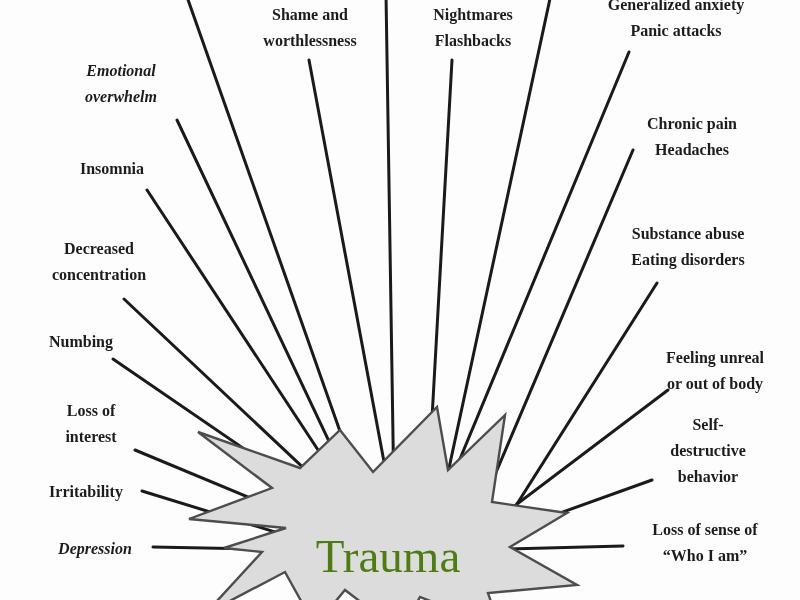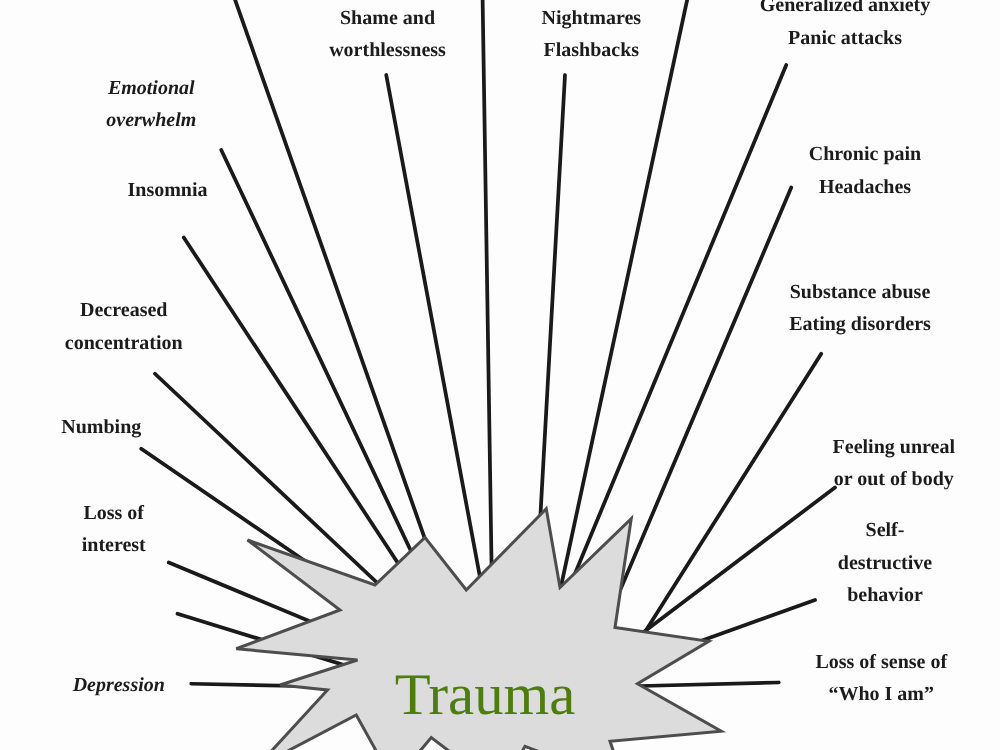--- a/index.html
+++ b/index.html
@@ -82,26 +82,27 @@
       <line class="ray" x1="652" y1="480" x2="535" y2="522"></line>
       <line class="ray" x1="623" y1="546" x2="505" y2="549"></line>
     </g>
     <polygon class="burst" points="224,548 286,528 189,519 272,488 198,432 300,468 340,430 373,472 437,407 448,470 505,415 492,502 567,513 510,547 577,585 488,593 500,628 420,597 400,632 345,590 315,626 285,572 205,614 262,552"></polygon>
   </svg>
 
   <div class="center-label" style="left:388px; top:532px;">Trauma</div>
 
   <div class="symptom-label" style="left:121px; top:58px;font-style:italic;">Emotional
 overwhelm</div>
-  <div class="symptom-label" style="left:112px; top:140px;margin-left:22px;">Insomnia</div>
+  <div class="symptom-label" style="left:112px; top:156px;">Insomnia</div>
   <div class="symptom-label" style="left:99px; top:236px;">Decreased
 concentration</div>
   <div class="symptom-label" style="left:81px; top:329px;">Numbing</div>
   <div class="symptom-label" style="left:91px; top:398px;">Loss of
 interest</div>
+  <div class="symptom-label" style="left:86px; top:479px;">Irritability</div>
   <div class="symptom-label" style="left:95px; top:536px;font-style:italic;">Depression</div>
   <div class="symptom-label" style="left:310px; top:2px;">Shame and
 worthlessness</div>
   <div class="symptom-label" style="left:473px; top:2px;">Nightmares
 Flashbacks</div>
   <div class="symptom-label" style="left:676px; top:-8px;">Generalized anxiety
 Panic attacks</div>
   <div class="symptom-label" style="left:692px; top:111px;">Chronic pain
 Headaches</div>
   <div class="symptom-label" style="left:688px; top:221px;">Substance abuse

